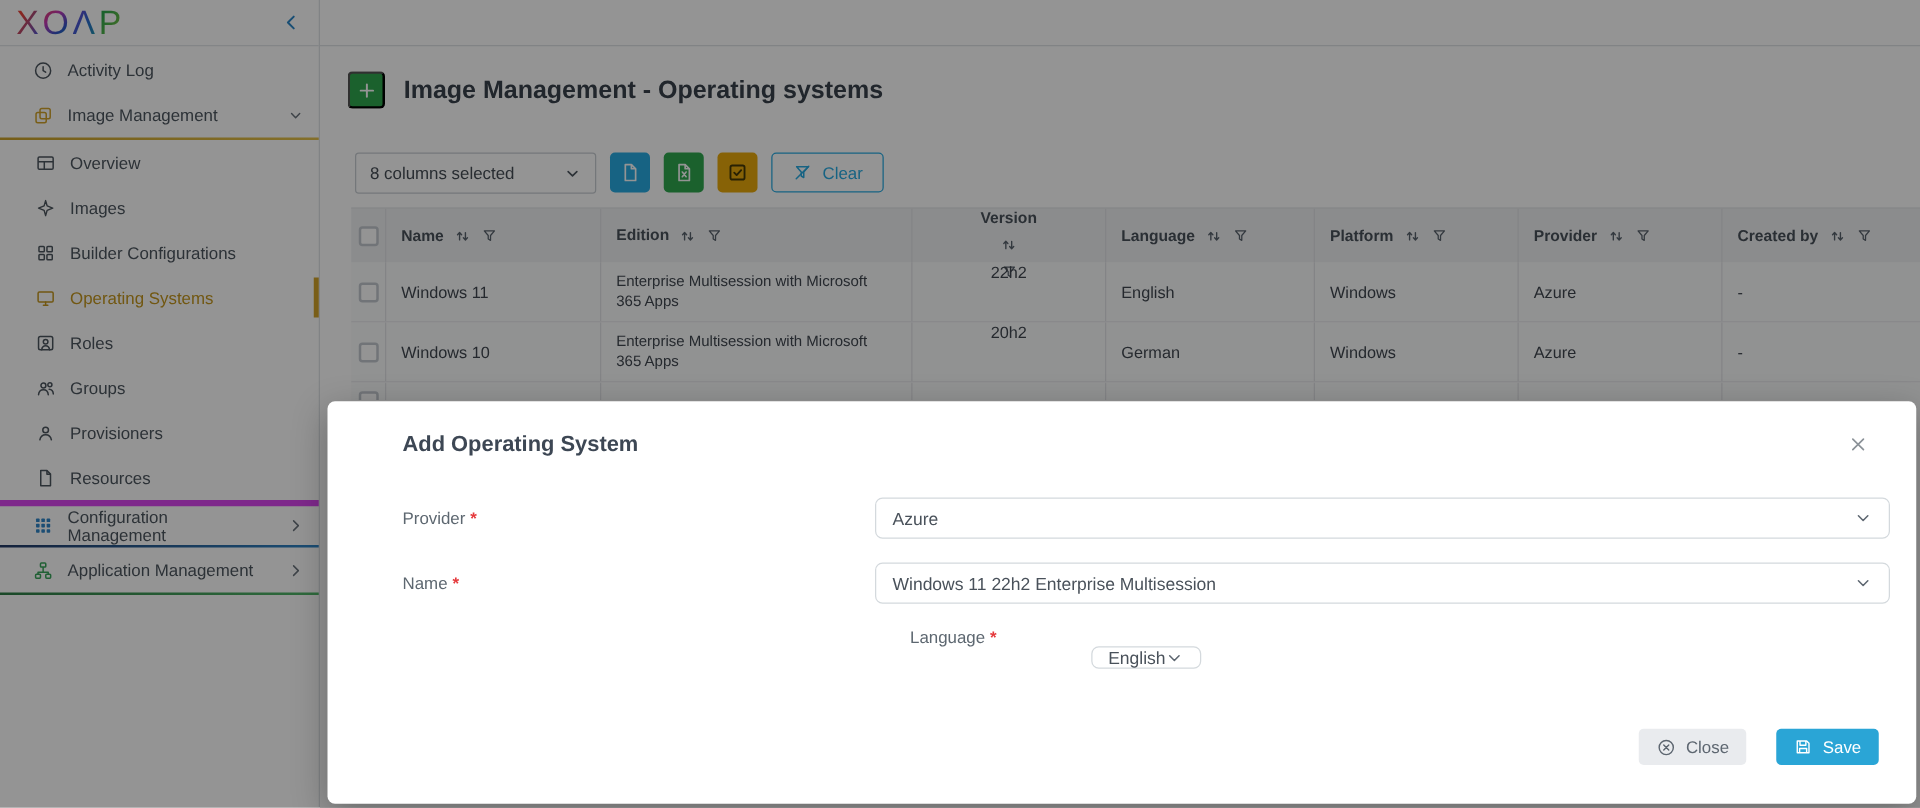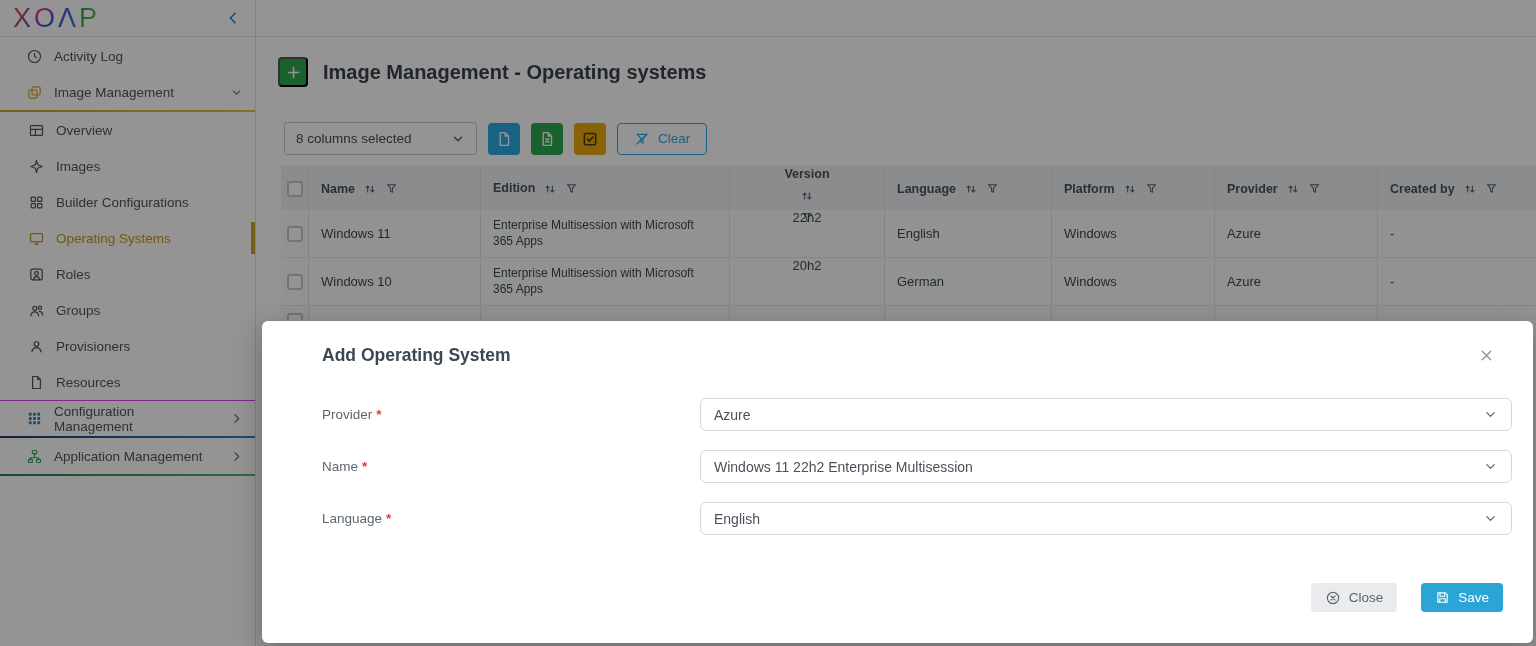--- a/index.html
+++ b/index.html
@@ -30,30 +30,30 @@
   .ni-chev { color:#6b747d; display:flex; }
   .nav-item.active { color:#c4971f; }
   .nav-item.active::after { content:""; position:absolute; right:0; top:2px; bottom:2px;
     width:4px; background:#d1a32a; }
   .icon-gold { color:#d1a32a; }
   .icon-blue { color:#2f86c8; }
   .icon-green { color:#3aa65c; }
   .divider-gold { height:2px; background:linear-gradient(90deg,#caa22b,#e3c04a); }
   .divider-blue { height:2px; background:linear-gradient(90deg,#233a66,#2f86c8); }
   .divider-green { height:2px; background:linear-gradient(90deg,#2e7d46,#52b86a); }
-  .bt { border-top:1px solid #d946ef; }
+  .bt { border-top:5px solid #d946ef; }
   
   .topbar { position:absolute; left:256px; right:0; top:0; height:37px;
     background:#ffffff; border-bottom:1px solid #dfe2e5; }
   .page-header { position:absolute; left:278px; top:57px; display:flex; align-items:center; gap:15px; }
   .add-btn { width:30px; height:30px; border-radius:4px; background:#2fa84f; color:#fff;
     display:flex; align-items:center; justify-content:center; cursor:pointer; }
   .page-title { font-size:20px; font-weight:700; color:#39424c; }
   .toolbar { position:absolute; left:284px; top:122px; height:33px;
-    display:flex; align-items:center; gap:11px; }
+    display:flex; align-items:flex-start; gap:11px; }
   .columns-dd { width:193px; height:33px; background:#fff; border:1px solid #c9ced3;
     border-radius:3px; display:flex; align-items:center; justify-content:space-between;
     padding:0 11px; font-size:13.5px; color:#454d55; cursor:pointer; }
   .columns-dd .dd-chev { color:#4d565f; display:flex; }
   .tb-btn { width:32px; height:32px; border-radius:4px; display:flex; align-items:center;
     justify-content:center; color:#fff; cursor:pointer; border:none; }
   .tb-blue  { background:#29abe2; }
   .tb-green { background:#2fa84f; }
   .tb-yellow{ background:#e8a90c; color:#463a06; }
   .clear-btn { height:32px; background:#fff; border:1px solid #29abe2; color:#29abe2;
@@ -84,21 +84,21 @@
   
   .overlay { position:absolute; inset:0; background:rgba(0,0,0,0.42); z-index:5; }
   .modal { position:absolute; left:262px; top:321px; right:3px; bottom:3px;
     background:#ffffff; border-radius:6px; box-shadow:0 8px 28px rgba(0,0,0,.28); z-index:6; }
   .modal-header { position:absolute; left:60px; right:38px; top:24px;
     display:flex; align-items:center; justify-content:space-between; }
   .modal-title { font-size:17.5px; font-weight:700; color:#3d4754; }
   .modal-close { color:#8b9298; display:flex; cursor:pointer; }
   .field-row { position:absolute; left:60px; right:21px; height:33px;
     display:flex; align-items:center; }
-  .f-provider { top:77px; } .f-name { top:129px; } .f-language { top:181px; }
+  .f-provider { top:77px; } .f-name { top:129px; } .f-language { top:181px;flex-direction:column; }
   .f-label { width:378px; font-size:13.5px; color:#5d6770; }
   .f-req { color:#e5383b; margin-left:4px; font-weight:700; }
   .select { flex:1; height:33px; border:1px solid #d4d9dd; border-radius:6px;
     display:flex; align-items:center; justify-content:space-between; padding:0 13px;
     font-size:14px; color:#49515a; background:#fff; cursor:pointer; }
   .select .dd-chev { color:#5d6670; display:flex; }
   .modal-footer { position:absolute; right:30px; bottom:31px; display:flex; gap:24px; }
   .btn { height:29px; border:none; border-radius:4px; display:flex; align-items:center;
     gap:8px; padding:0 14px; font-size:13.5px; cursor:pointer;
     font-family:"Liberation Sans",sans-serif; }

